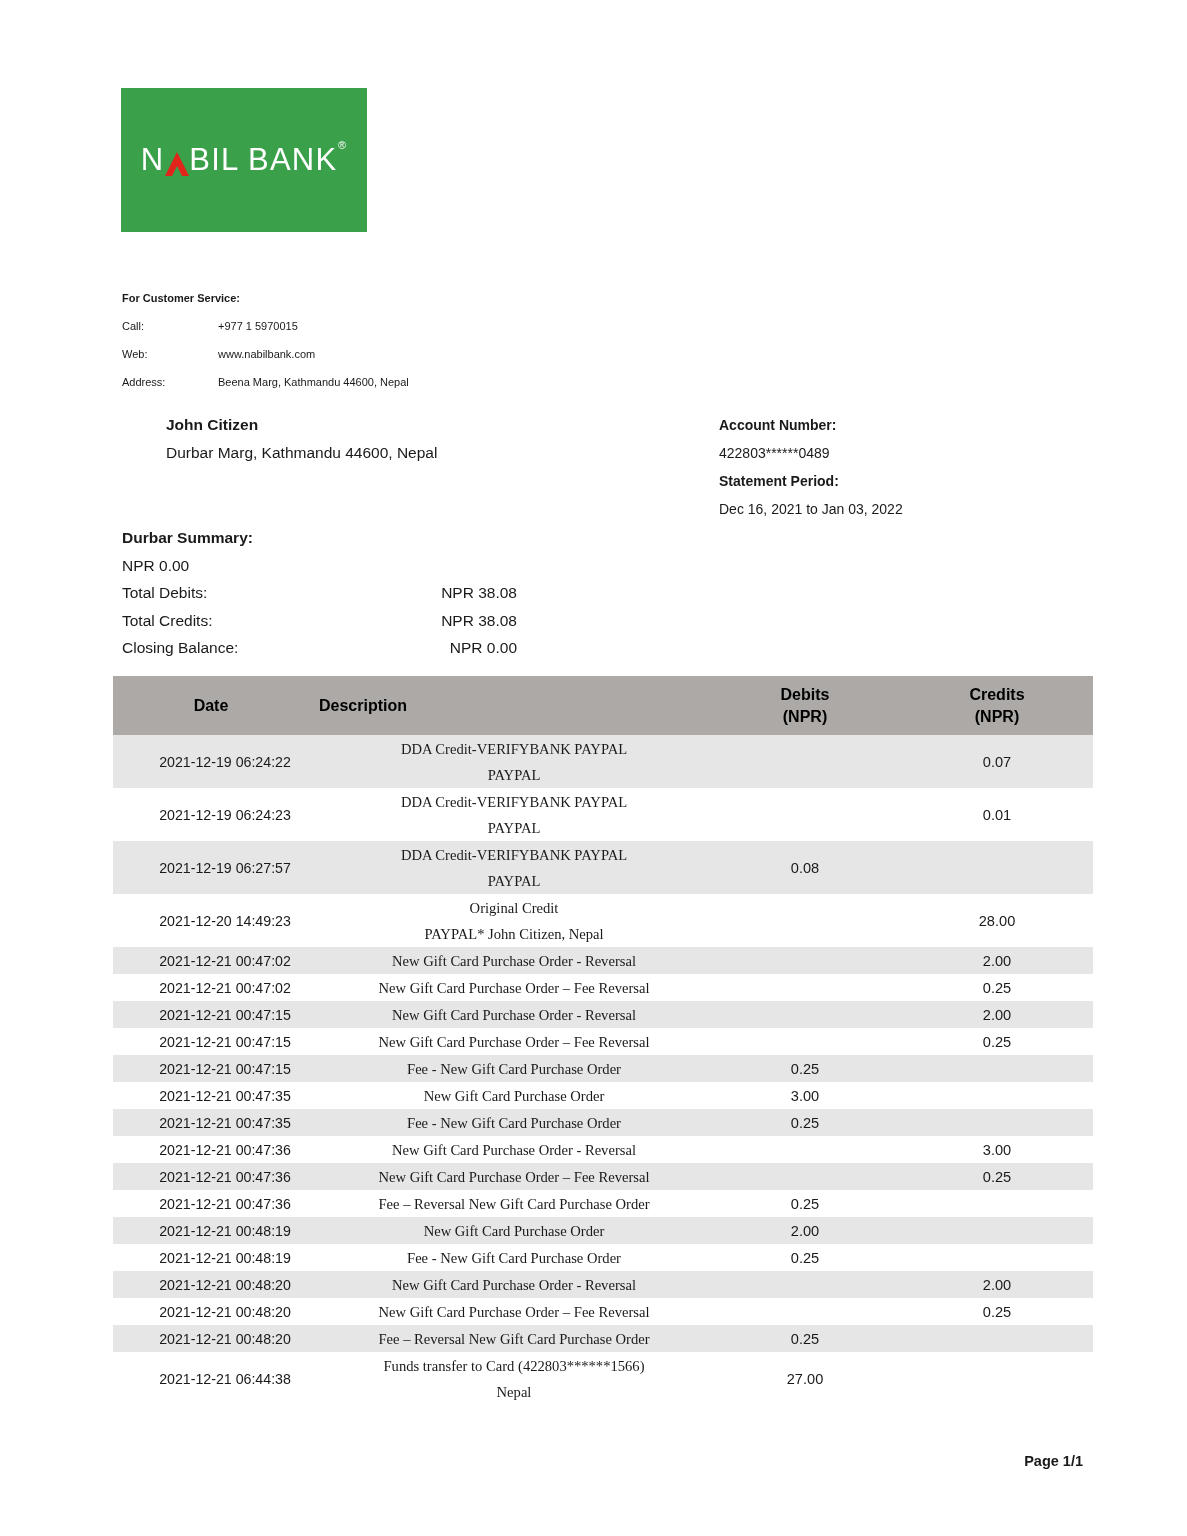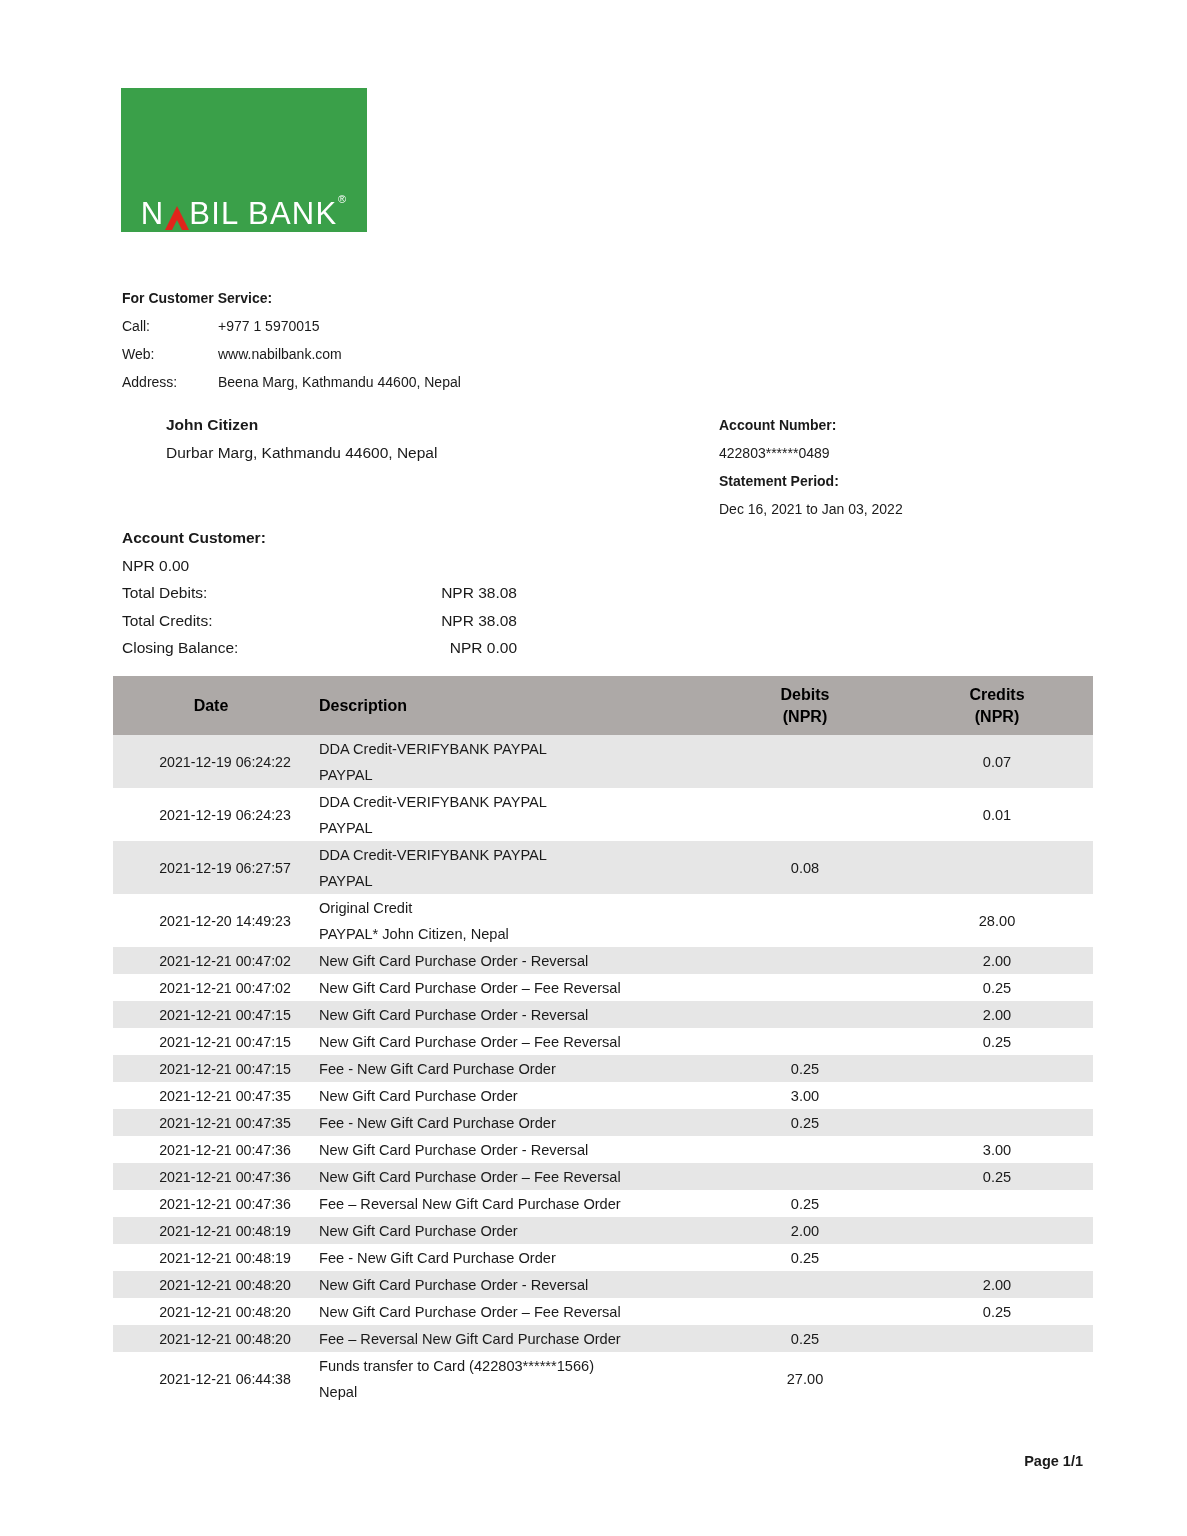--- a/index.html
+++ b/index.html
@@ -26,21 +26,21 @@
 
   
   .logo-block {
     position: absolute;
     left: 121px;
     top: 88px;
     width: 246px;
     height: 144px;
     background: #3aa049;
     display: flex;
-    align-items: flex-end;
+    align-items: center;
     justify-content: center;
   }
   .logo-wordmark {
     position: relative;
     font-family: "Liberation Sans", sans-serif;
     font-size: 31px;
     font-weight: 400;
     letter-spacing: 1.2px;
     color: #ffffff;
     white-space: nowrap;
@@ -82,21 +82,21 @@
     right: 0;
     font-size: 11px;
     line-height: 1;
   }
 
   
   .cs-block {
     position: absolute;
     left: 122px;
     top: 284px;
-    font-size: 14px;
+    font-size: 11px;
     line-height: 28px;
   }
   .cs-title { font-weight: bold; }
   .cs-row { display: flex; }
   .cs-label { width: 96px; flex: 0 0 96px; }
   .cs-value { }
 
   
   .cust-block {
     position: absolute;
@@ -162,23 +162,24 @@
   .txn-table tbody tr.alt { background: #e6e6e6; }
   .txn-table tbody tr.plain { background: #ffffff; }
 
   td.cell-date {
     text-align: center;
     white-space: nowrap;
     font-size: 14.2px;
     padding-left: 28px;
   }
   td.cell-desc {
-    text-align: left;
+    text-align: center;
     padding-left: 10px;
     line-height: 26px;
+    font-family: Liberation Serif, serif;
   }
   td.cell-desc .dline2 { display: block; }
   td.cell-amt {
     text-align: center;
     font-size: 14.6px;
     white-space: nowrap;
   }
   tr.one-line td { height: 27px; }
   tr.two-line td { height: 53px; }
 
@@ -224,21 +225,21 @@
   </div>
 
   <div class="acct-block">
     <div class="acct-label">Account Number:</div>
     <div class="acct-value">422803******0489</div>
     <div class="acct-label">Statement Period:</div>
     <div class="acct-value">Dec 16, 2021 to Jan 03, 2022</div>
   </div>
 
   <div class="summary-block">
-    <div class="summary-title">Account Customer:</div>
+    <div class="summary-title">Durbar Summary:</div>
     <div class="summary-row">
       <span class="summary-value">NPR 0.00</span>
     </div>
     <div class="summary-row">
       <span class="summary-label">Total Debits:</span>
       <span class="summary-value">NPR 38.08</span>
     </div>
     <div class="summary-row">
       <span class="summary-label">Total Credits:</span>
       <span class="summary-value">NPR 38.08</span>

